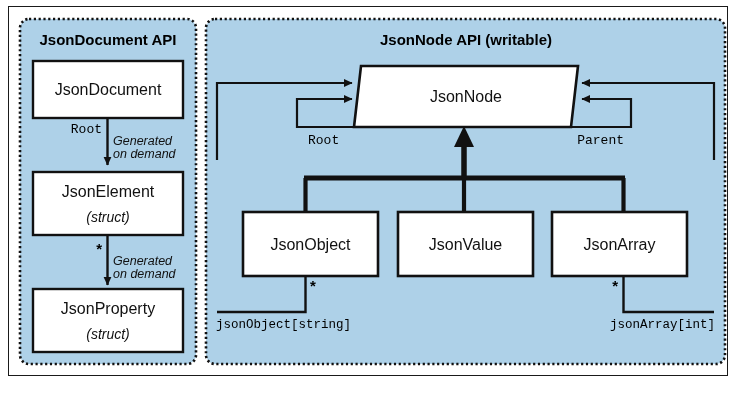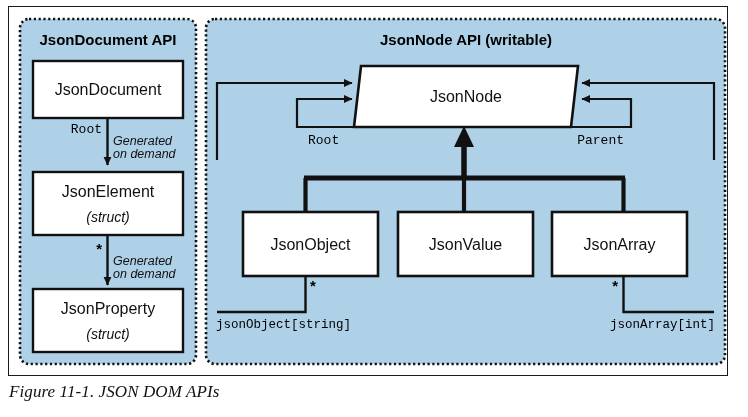--- a/index.html
+++ b/index.html
@@ -214,15 +214,14 @@
       </g>
 
       <g>
         <path d="M623.5,276 L623.5,312 L714,312" fill="none" stroke="#111111" stroke-width="2.4"></path>
         <text class="star-label" x="618" y="291" text-anchor="end">*</text>
         <text class="mono-label-sm" x="715" y="328" text-anchor="end">jsonArray[int]</text>
       </g>
     </g>
   </svg>
 
-  <div id="figure-caption">Figure 11-1. JSON DOM APIs</div>
 
 </div>
 
 </body></html>

